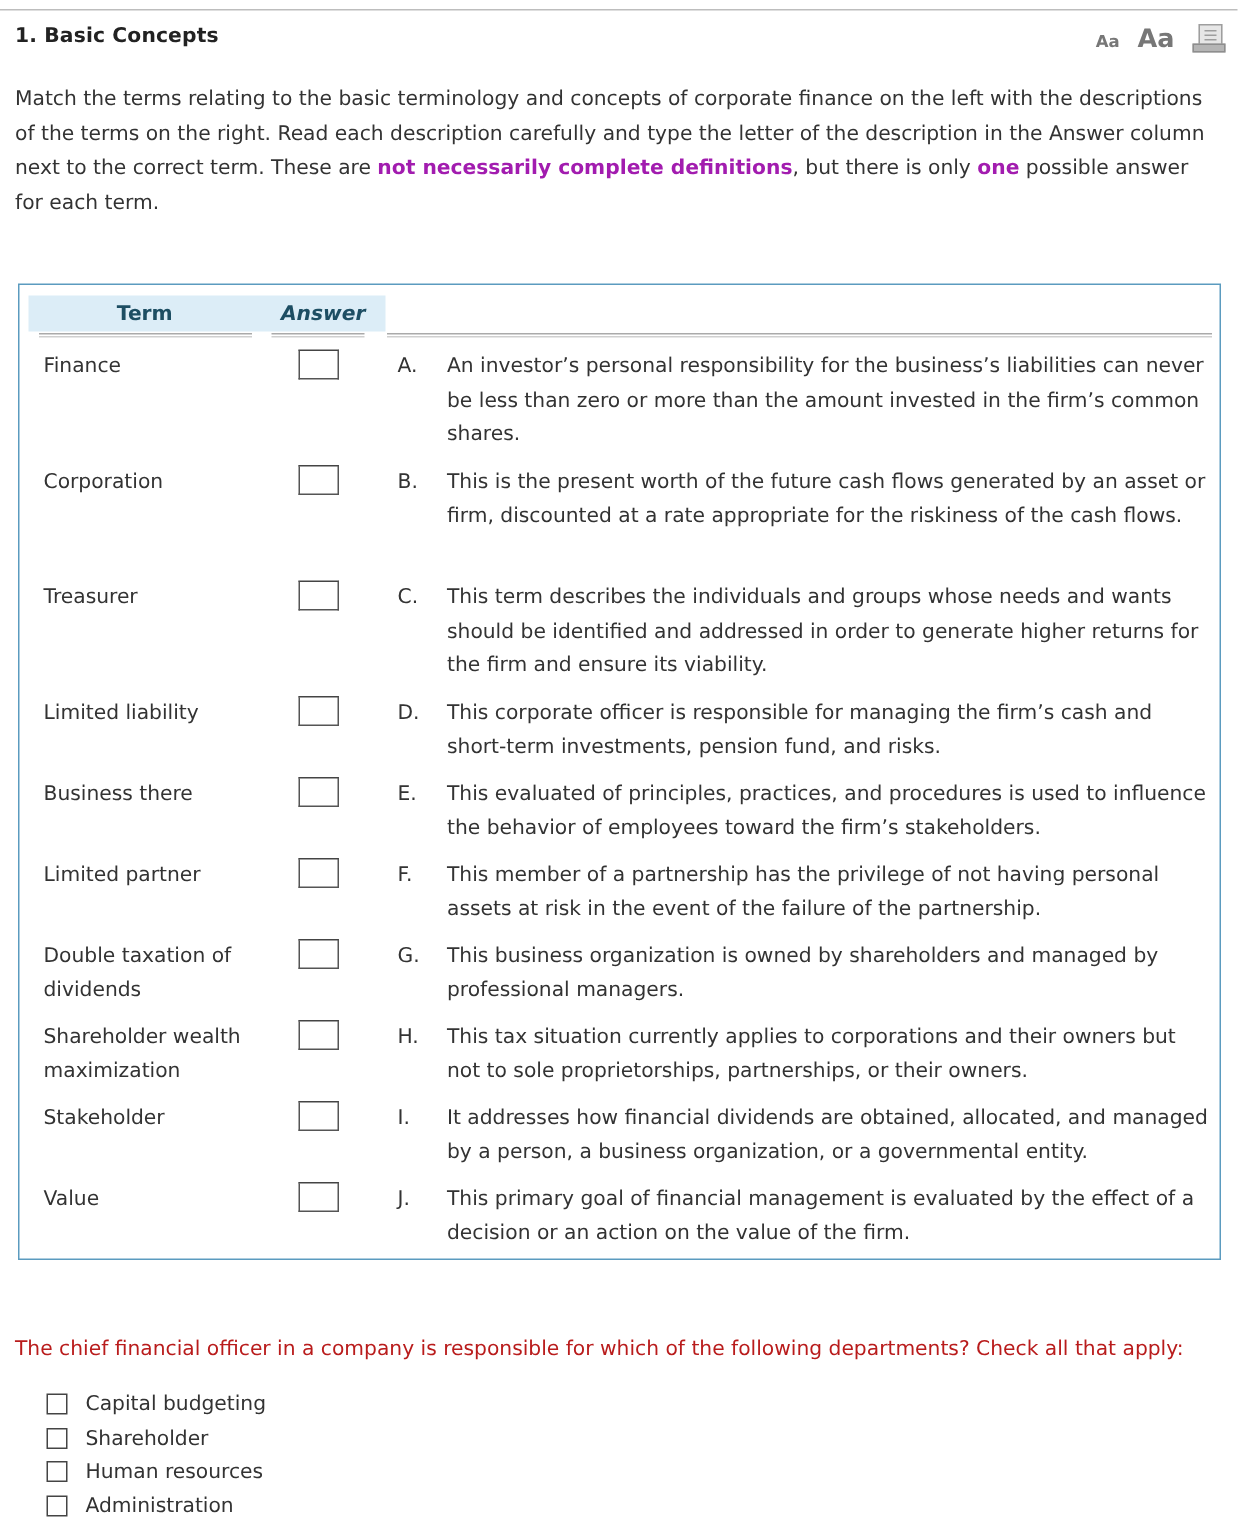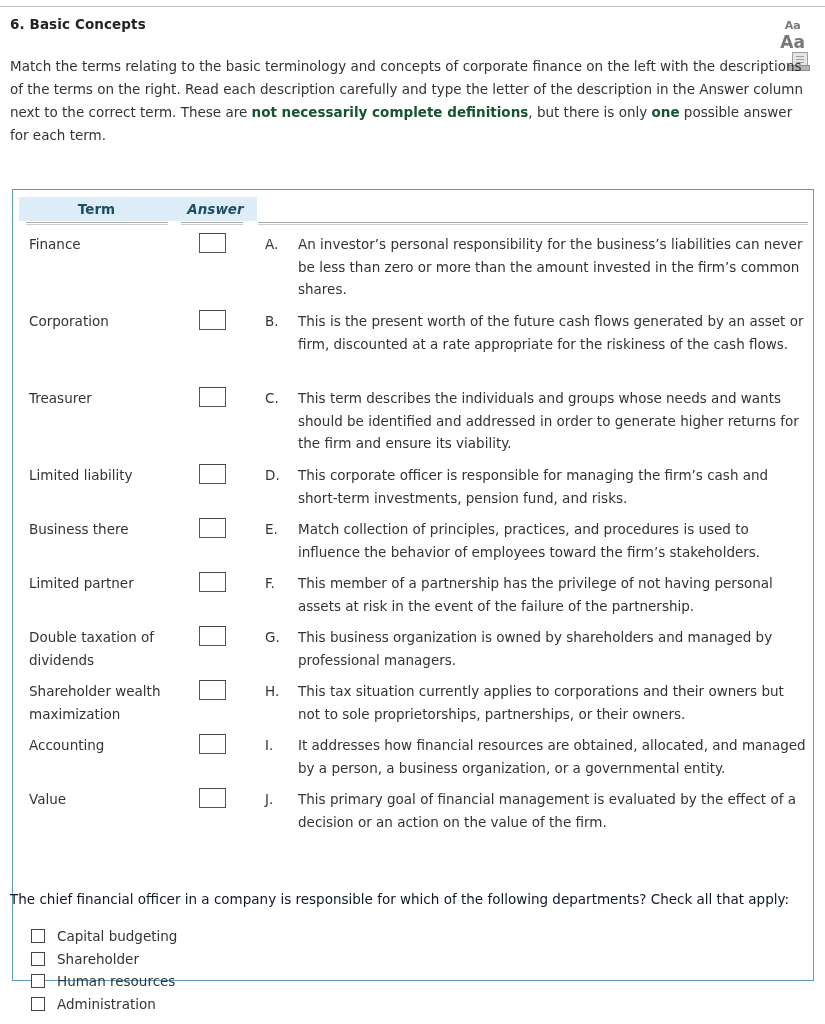--- a/index.html
+++ b/index.html
@@ -3,57 +3,57 @@
 <meta charset="utf-8">
 <style>
   html, body { margin: 0; padding: 0; background: #ffffff; }
   body {
     width: 825px; height: 1024px; position: relative; overflow: hidden;
     font-family: "DejaVu Sans", sans-serif; color: #333333; font-size: 13.5px;
   }
   .top-rule { position: absolute; left: 0; right: 0; top: 6px; height: 0; border-top: 1.5px solid #bdbdbd; }
   .q-header { position: absolute; left: 10px; top: 16px; right: 8px; height: 22px; }
   .q-title { font-weight: bold; font-size: 13.5px; color: #222; letter-spacing: 0.1px; }
-  .tools { position: absolute; right: 0; top: 0; display: flex; align-items: center; flex-direction: column; }
+  .tools { position: absolute; right: 0; top: 0; display: flex; align-items: center; }
   .tool-aa-small { font-weight: bold; font-size: 11px; color: #777; margin-right: 12px; margin-top: 3px; }
   .tool-aa-large { font-weight: bold; font-size: 17px; color: #777; margin-right: 12px; }
   .print-icon { width: 22px; height: 20px; position: relative; }
   .print-icon .paper { position: absolute; left: 4px; top: 0; width: 14px; height: 13px; background: #e6e6e6; border: 1px solid #9e9e9e; }
   .print-icon .paper i { position: absolute; left: 3px; width: 8px; height: 1px; background: #9e9e9e; }
   .print-icon .base { position: absolute; left: 0; top: 13px; width: 22px; height: 6px; background: #b5b5b5; border: 1px solid #8e8e8e; box-sizing: border-box; }
 
   .intro { position: absolute; left: 10px; top: 55px; width: 805px; line-height: 23px; font-size: 13.5px; color: #333; }
-  .intro b { color: #14532d; }
+  .intro b { color: #a21caf; }
 
-  .match-box { position: absolute; left: 12px; top: 189px; width: 802px; height: 792px; border: 1.5px solid #5b9bbf; box-sizing: border-box; }
+  .match-box { position: absolute; left: 12px; top: 189px; width: 802px; height: 651px; border: 1.5px solid #5b9bbf; box-sizing: border-box; }
   .thead { position: absolute; top: 7px; height: 24px; background: #dcedf7; font-weight: bold; color: #1d4e63; font-size: 13.5px; line-height: 24px; }
   .th-term { left: 6px; width: 155px; text-align: center; }
   .th-answer { left: 161px; width: 83px; text-align: center; font-style: italic; }
   .th-desc { left: 244px; width: 551px; text-align: center; }
   .hline { position: absolute; top: 32px; height: 3px; border-top: 1.5px solid #aaaaaa; border-bottom: 1px solid #cfcfcf; box-sizing: border-box; }
 
   .row { position: absolute; left: 0; width: 800px; }
   .term { position: absolute; left: 16px; width: 145px; line-height: 22.5px; color: #333; }
   .answer-box { position: absolute; left: 186px; top: 0px; width: 27px; height: 20px; border: 1px solid #555; border-top-color: #444; box-sizing: border-box; background: #fff; }
   .letter { position: absolute; left: 252px; width: 20px; line-height: 22.5px; color: #333; }
   .desc { position: absolute; left: 285px; width: 510px; line-height: 22.5px; color: #333; }
 
-  .q2 { position: absolute; left: 10px; top: 891px; font-size: 13.5px; color: #0f172a; }
+  .q2 { position: absolute; left: 10px; top: 891px; font-size: 13.5px; color: #b91c1c; }
   .options { position: absolute; left: 31px; top: 925px; }
   .opt { display: flex; align-items: center; height: 22.5px; }
   .cb { width: 14px; height: 14px; border: 1px solid #444; box-sizing: border-box; margin-right: 12px; background: #fff; }
   .opt-label { color: #333; font-size: 13.5px; }
 </style>
 </head>
 <body>
 
 <div class="top-rule"></div>
 
 <div class="q-header">
-  <span class="q-title">6.  Basic Concepts</span>
+  <span class="q-title">1.  Basic Concepts</span>
   <div class="tools">
     <span class="tool-aa-small">Aa</span>
     <span class="tool-aa-large">Aa</span>
     <span class="print-icon">
       <span class="paper">
           <i style="top:3px"></i>
           <i style="top:6px"></i>
           <i style="top:9px"></i>
         </span>
       <span class="base"></span>
@@ -91,45 +91,45 @@
   <div class="row" style="top:274px">
     <div class="term">Limited liability</div>
     <div class="answer-box"></div>
     <div class="letter">D.</div>
     <div class="desc">This corporate officer is responsible for managing the firm’s cash and short-term investments, pension fund, and risks.</div>
   </div>
   <div class="row" style="top:328px">
     <div class="term">Business there</div>
     <div class="answer-box"></div>
     <div class="letter">E.</div>
-    <div class="desc">Match collection of principles, practices, and procedures is used to influence the behavior of employees toward the firm’s stakeholders.</div>
+    <div class="desc">This evaluated of principles, practices, and procedures is used to influence the behavior of employees toward the firm’s stakeholders.</div>
   </div>
   <div class="row" style="top:382px">
     <div class="term">Limited partner</div>
     <div class="answer-box"></div>
     <div class="letter">F.</div>
     <div class="desc">This member of a partnership has the privilege of not having personal assets at risk in the event of the failure of the partnership.</div>
   </div>
   <div class="row" style="top:436px">
     <div class="term">Double taxation of dividends</div>
     <div class="answer-box"></div>
     <div class="letter">G.</div>
     <div class="desc">This business organization is owned by shareholders and managed by professional managers.</div>
   </div>
   <div class="row" style="top:490px">
     <div class="term">Shareholder wealth maximization</div>
     <div class="answer-box"></div>
     <div class="letter">H.</div>
     <div class="desc">This tax situation currently applies to corporations and their owners but not to sole proprietorships, partnerships, or their owners.</div>
   </div>
   <div class="row" style="top:544px">
-    <div class="term">Accounting</div>
+    <div class="term">Stakeholder</div>
     <div class="answer-box"></div>
     <div class="letter">I.</div>
-    <div class="desc">It addresses how financial resources are obtained, allocated, and managed by a person, a business organization, or a governmental entity.</div>
+    <div class="desc">It addresses how financial dividends are obtained, allocated, and managed by a person, a business organization, or a governmental entity.</div>
   </div>
   <div class="row" style="top:598px">
     <div class="term">Value</div>
     <div class="answer-box"></div>
     <div class="letter">J.</div>
     <div class="desc">This primary goal of financial management is evaluated by the effect of a decision or an action on the value of the firm.</div>
   </div>
 </div>
 
 <div class="q2">The chief financial officer in a company is responsible for which of the following departments? Check all that apply:</div>

